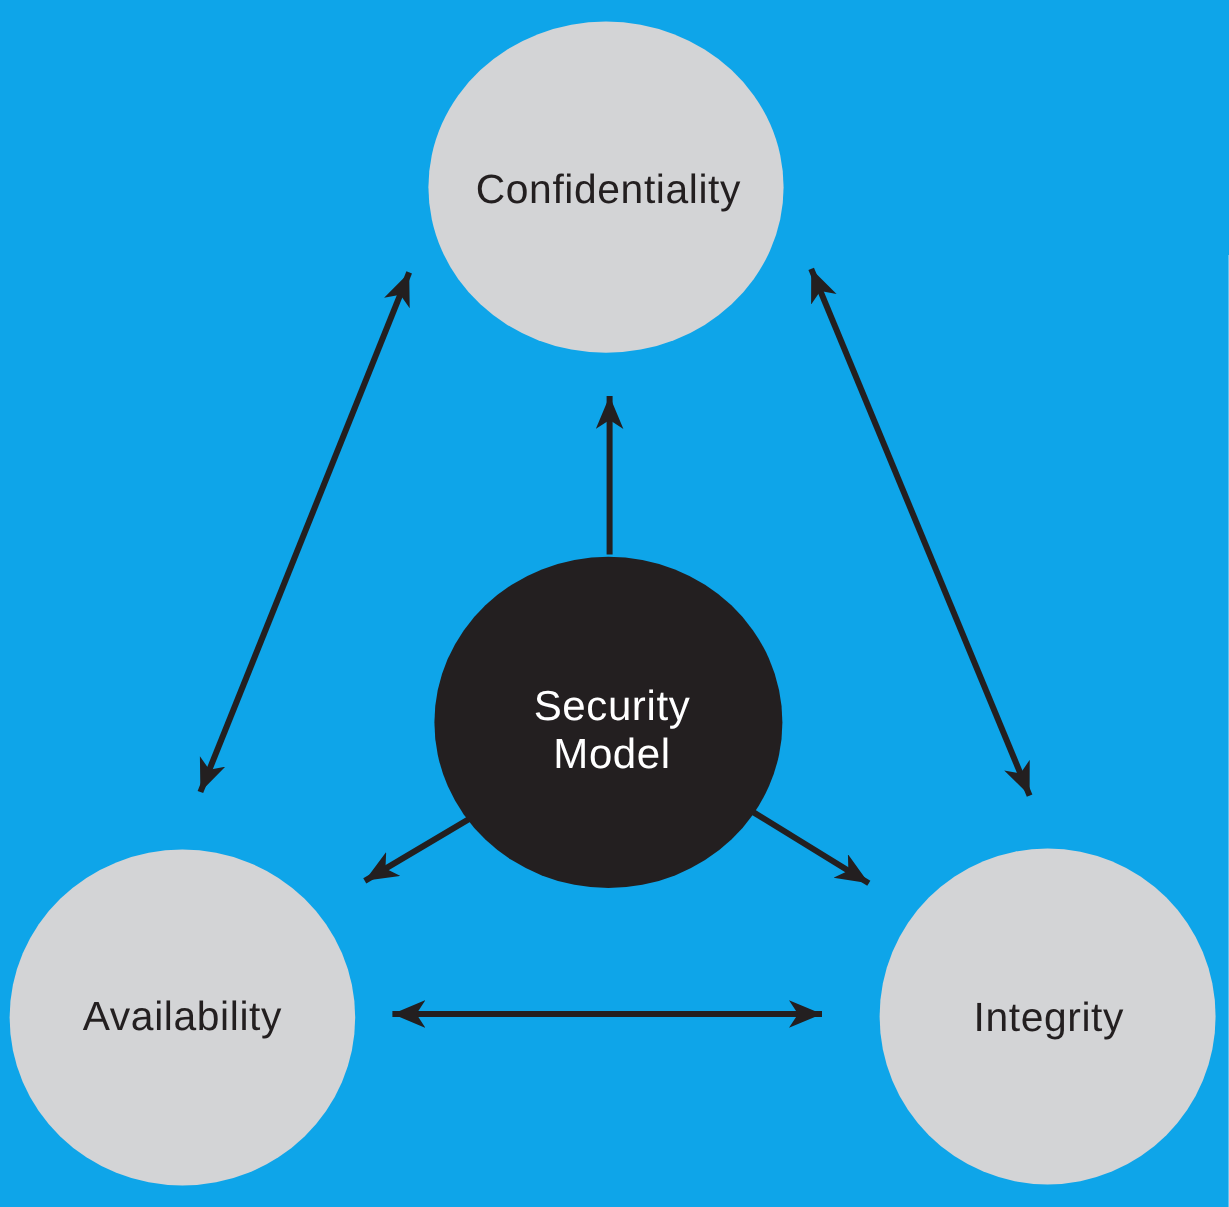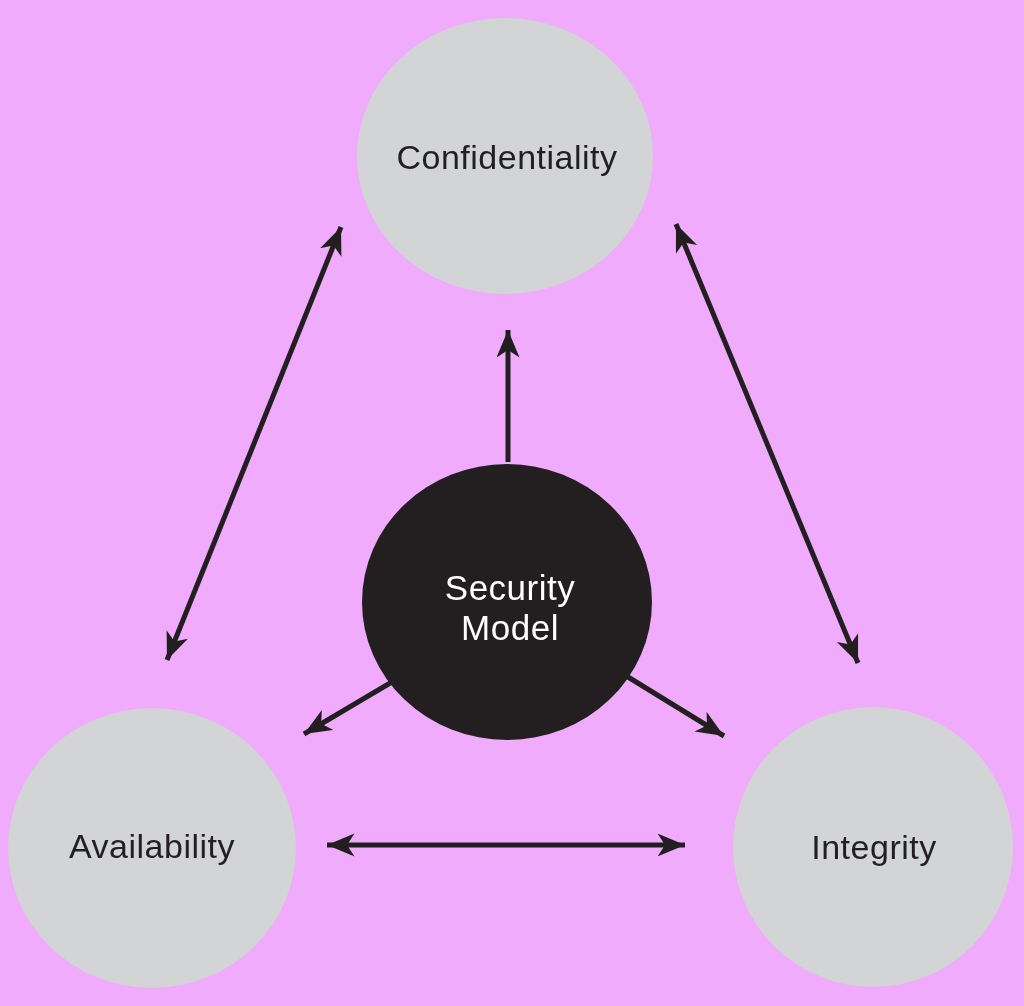--- a/index.html
+++ b/index.html
@@ -5,21 +5,21 @@
   html, body {
     margin: 0;
     padding: 0;
     background: #ffffff;
   }
   .canvas {
     position: relative;
     width: 1024px;
     height: 1006px;
     margin: 0 auto;
-    background: #f0abfc;
+    background: #0ea5e9;
     overflow: hidden;
   }
   svg {
     display: block;
     width: 1024px;
     height: 1006px;
   }
   .node-label {
     font-family: "Liberation Sans", "DejaVu Sans", sans-serif;
     font-size: 34px;

